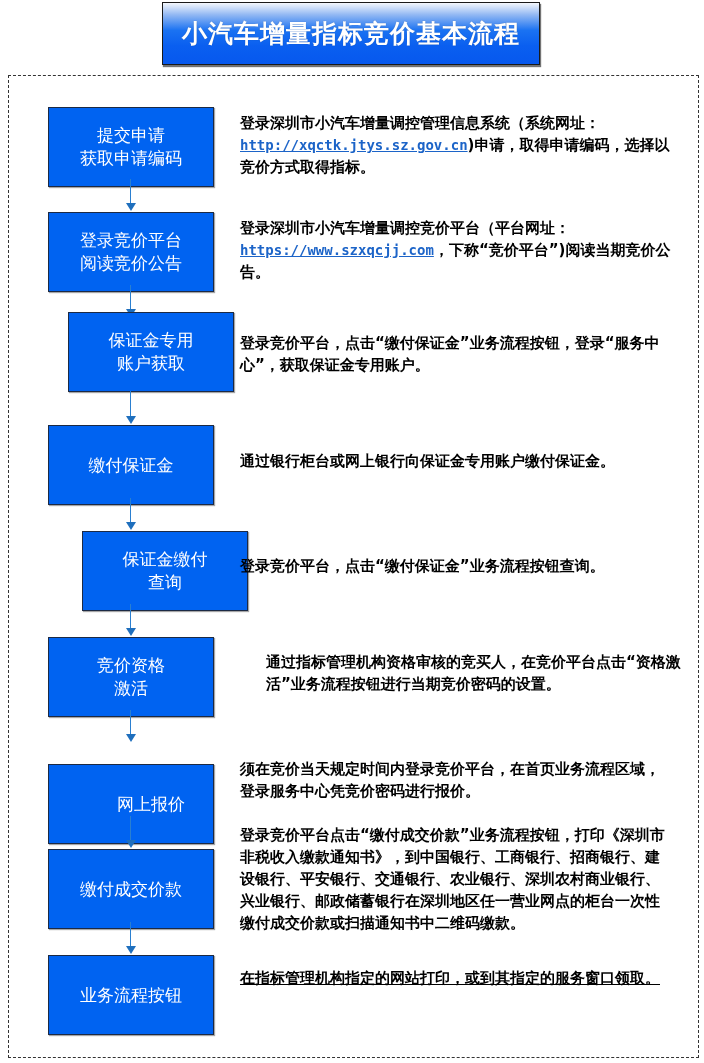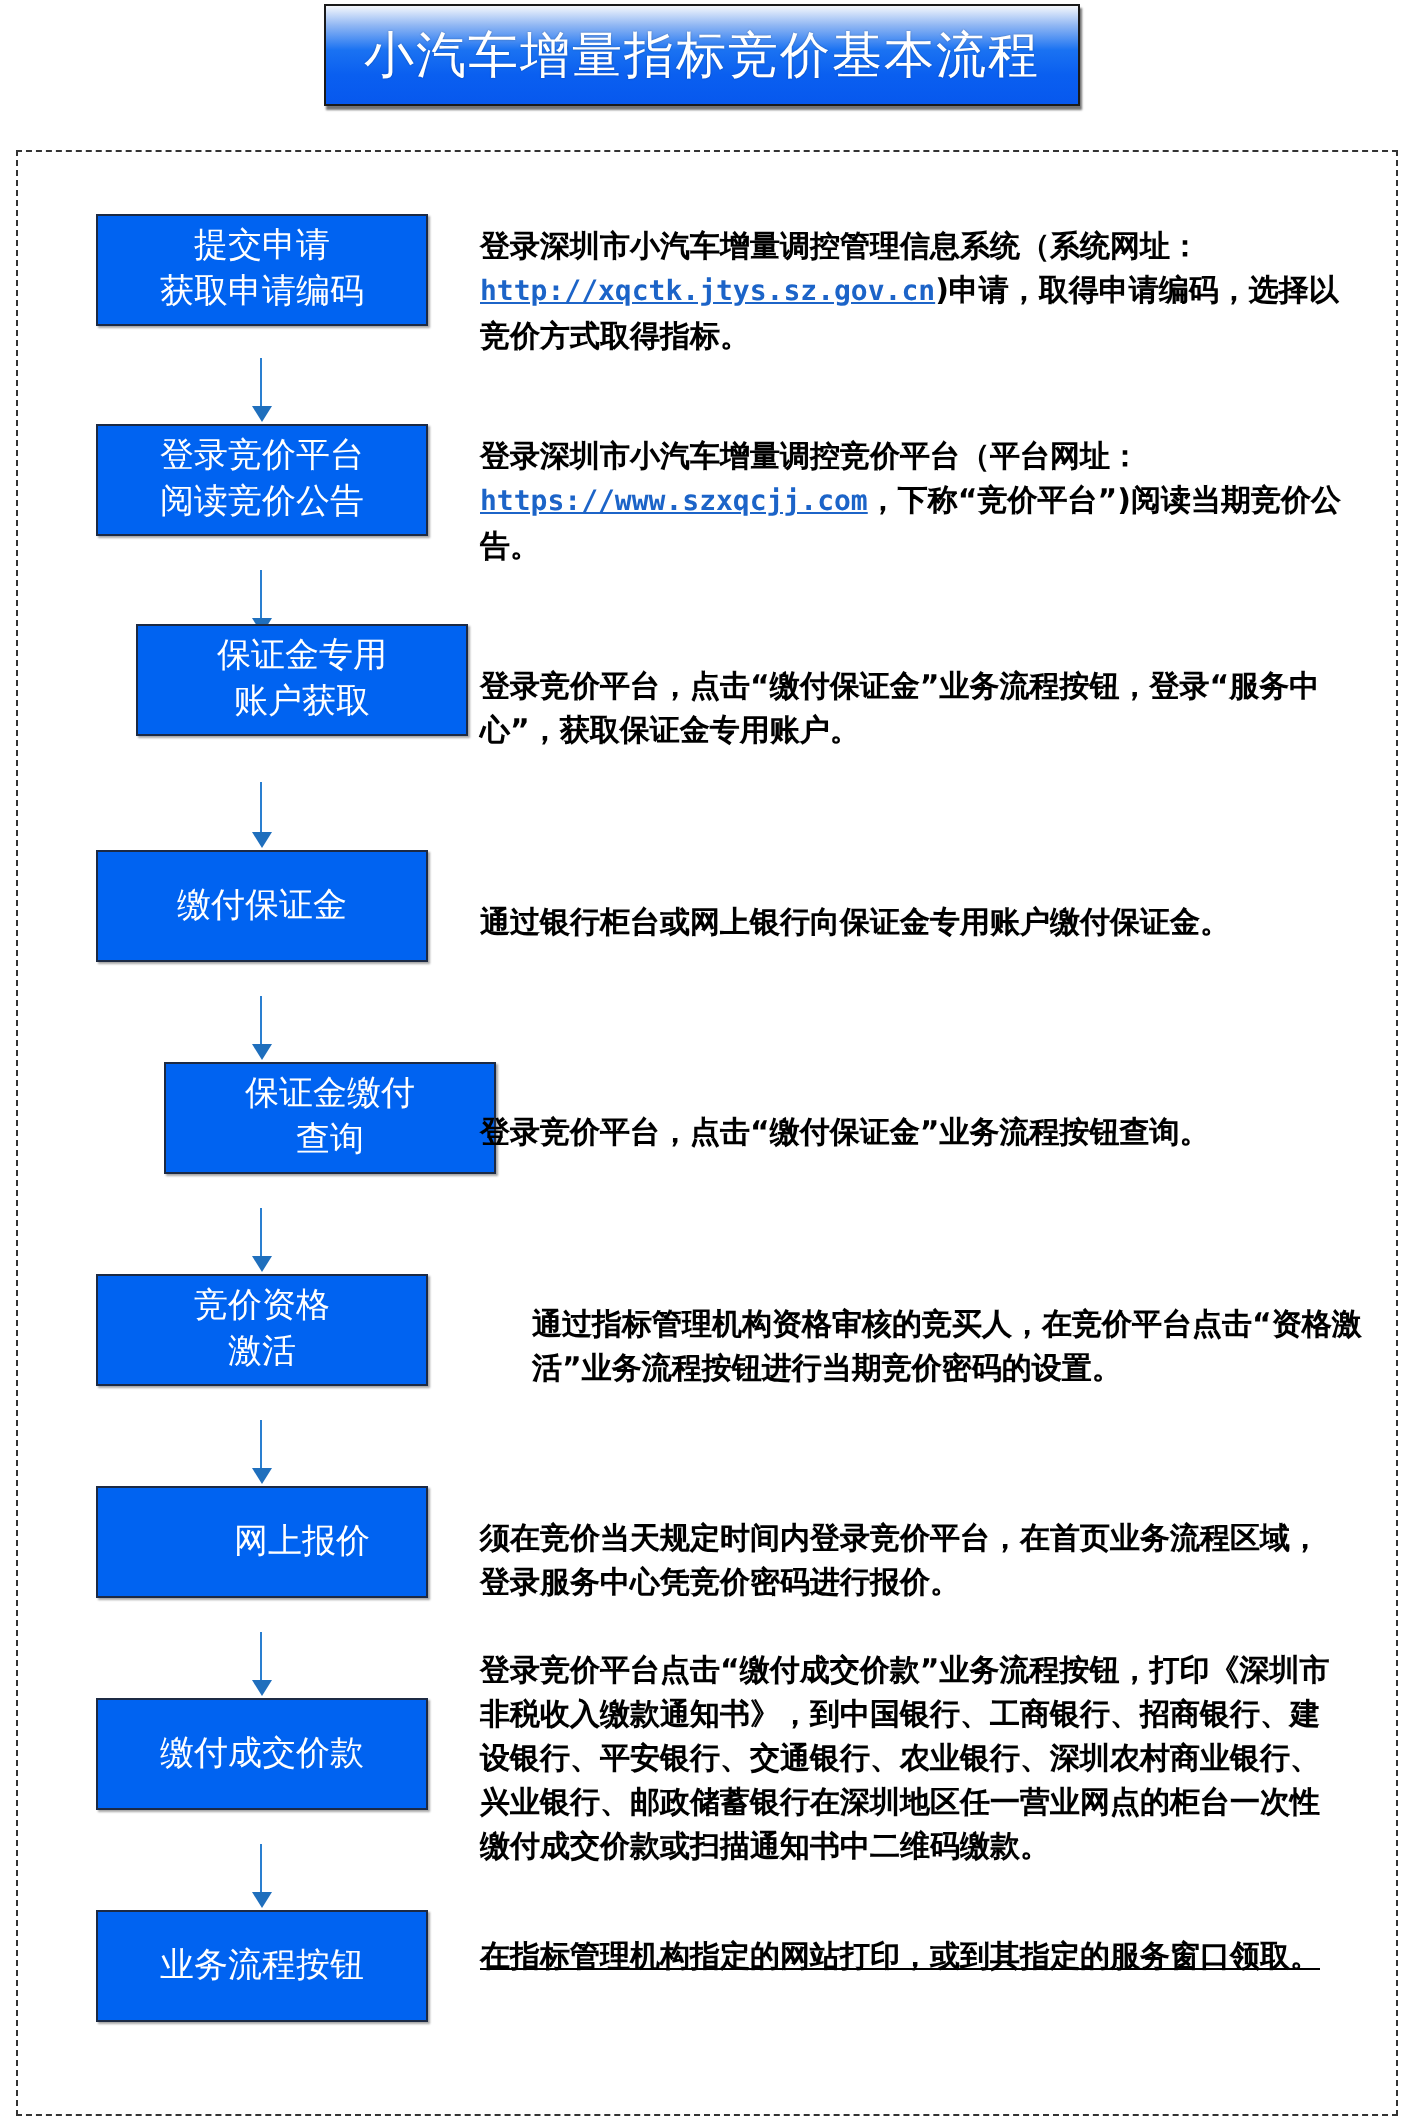--- a/index.html
+++ b/index.html
@@ -1,42 +1,42 @@
 <!DOCTYPE html>
 <html><head>
   <meta charset="utf-8">
   <style>
     * { margin: 0; padding: 0; box-sizing: border-box; }
     html, body { width: 704px; height: 1063px; background: #ffffff; overflow: hidden; }
     body { position: relative; font-family: "DejaVu Serif", "Liberation Serif", serif; }
 
     .title-box {
       position: absolute;
-      left: 162px; top: 2px; width: 378px; height: 51px;
+      left: 162px; top: 2px; width: 378px; height: 63px;
       border: 1px solid #1a1a1a;
       background: linear-gradient(to bottom, #f4f7fc 0%, #8fb6f3 20%, #1a72f2 45%, #0a5ff0 70%, #0758ee 100%);
       box-shadow: 1px 2px 1px rgba(0,0,0,0.55);
-      display: flex; align-items: center; justify-content: center;
+      display: flex; align-items: center; justify-content: center; font-weight: bold;
     }
     .title-text {
       color: #ffffff;
       font-size: 25px;
       letter-spacing: 1px;
       text-shadow: 0 0 1px rgba(0,0,0,0.3);
     }
 
     .dashed-frame {
       position: absolute;
       left: 8px; top: 75px; width: 691px; height: 983px;
       border: 1px dashed #333333;
     }
 
     .step-box {
       position: absolute;
-      left: 48px; width: 166px; height: 56px;
+      left: 48px; width: 166px; height: 80px;
       background: #0063f1;
       border: 1px solid #1c2a44;
       box-shadow: 1px 1px 1px rgba(0,0,0,0.35);
       display: flex; align-items: center; justify-content: center;
       text-align: center;
     }
     .step-label {
       color: #ffffff;
       font-size: 17px;
       line-height: 23px;
@@ -126,21 +126,21 @@
 <div class="arrowhead" style="top:628px;"></div>
 
 <div class="step-box" style="top:637px;">
   <span class="step-label">竞价资格
 激活</span>
 </div>
 <div class="desc" style="top:651px;margin-left:26px;">通过指标管理机构资格审核的竞买人，在竞价平台点击“资格激活”业务流程按钮进行当期竞价密码的设置。</div>
 <div class="connector" style="top:710px;height:24px;"></div>
 <div class="arrowhead" style="top:734px;"></div>
 
-<div class="step-box" style="top:743px;padding-left:40px;">
+<div class="step-box" style="top:764px;padding-left:40px;">
   <span class="step-label">网上报价</span>
 </div>
 <div class="desc" style="top:758px;">须在竞价当天规定时间内登录竞价平台，在首页业务流程区域，登录服务中心凭竞价密码进行报价。</div>
 <div class="connector" style="top:816px;height:24px;"></div>
 <div class="arrowhead" style="top:840px;"></div>
 
 <div class="step-box" style="top:849px;">
   <span class="step-label">缴付成交价款</span>
 </div>
 <div class="desc" style="top:824px;">登录竞价平台点击“缴付成交价款”业务流程按钮，打印《深圳市非税收入缴款通知书》，到中国银行、工商银行、招商银行、建设银行、平安银行、交通银行、农业银行、深圳农村商业银行、兴业银行、邮政储蓄银行在深圳地区任一营业网点的柜台一次性缴付成交价款或扫描通知书中二维码缴款。</div>

